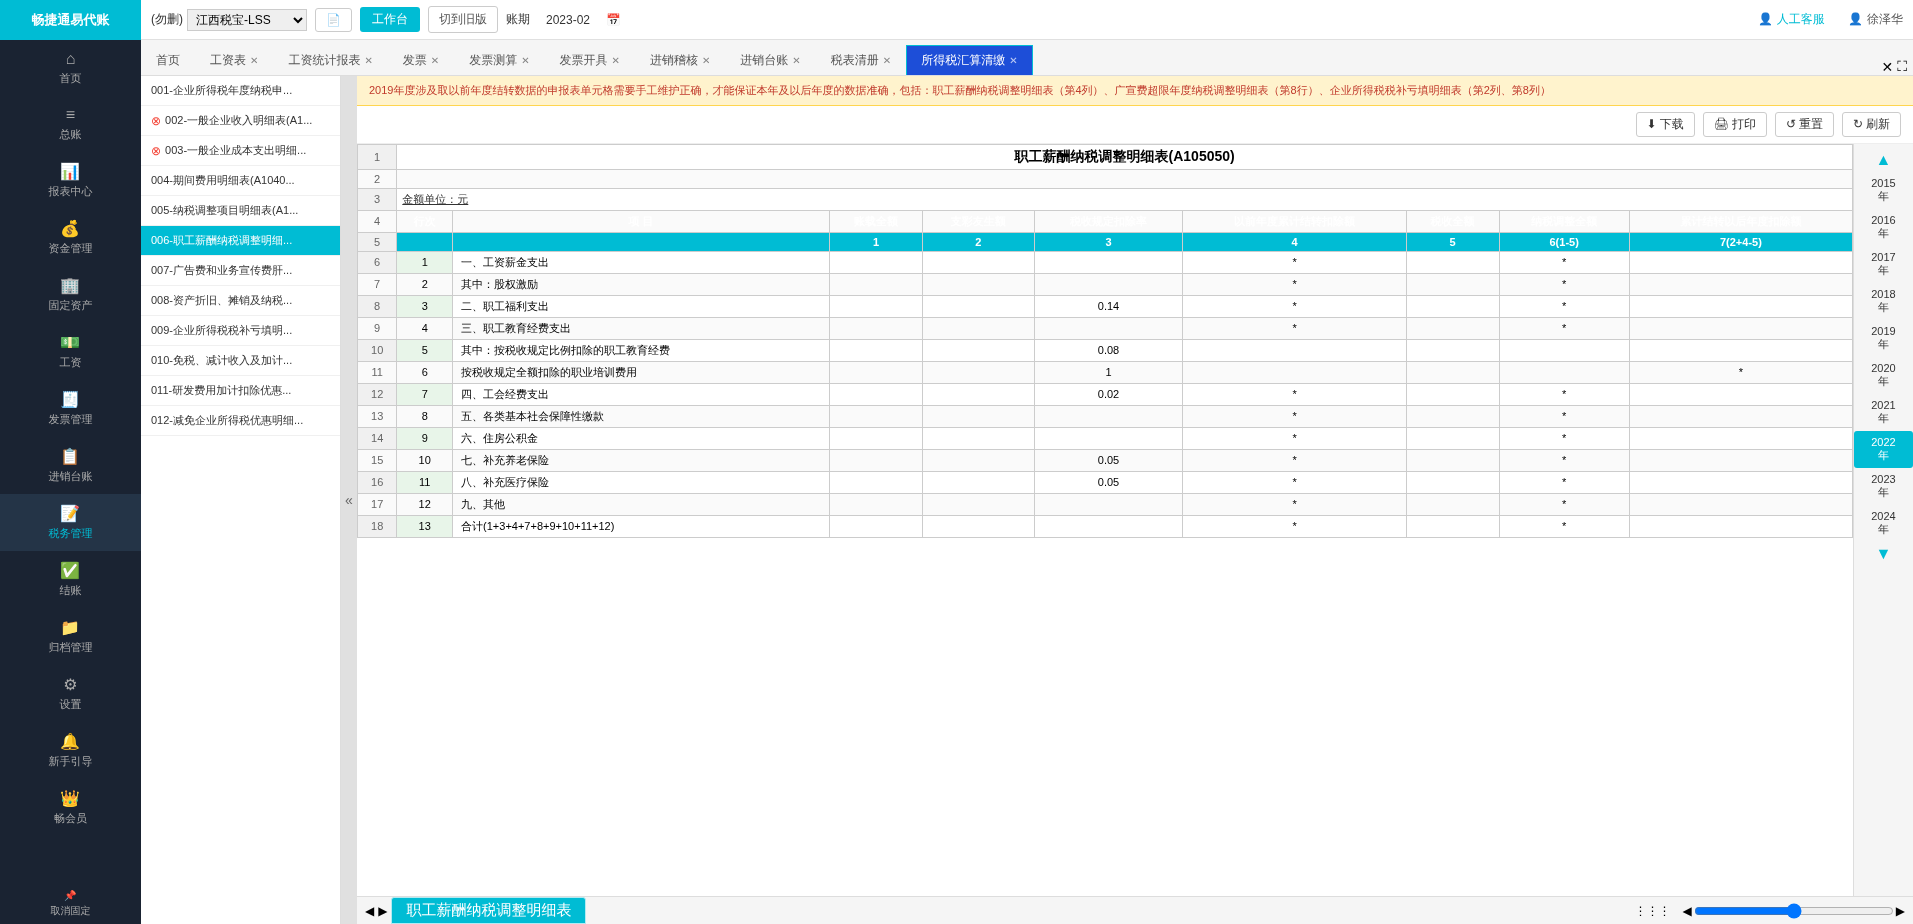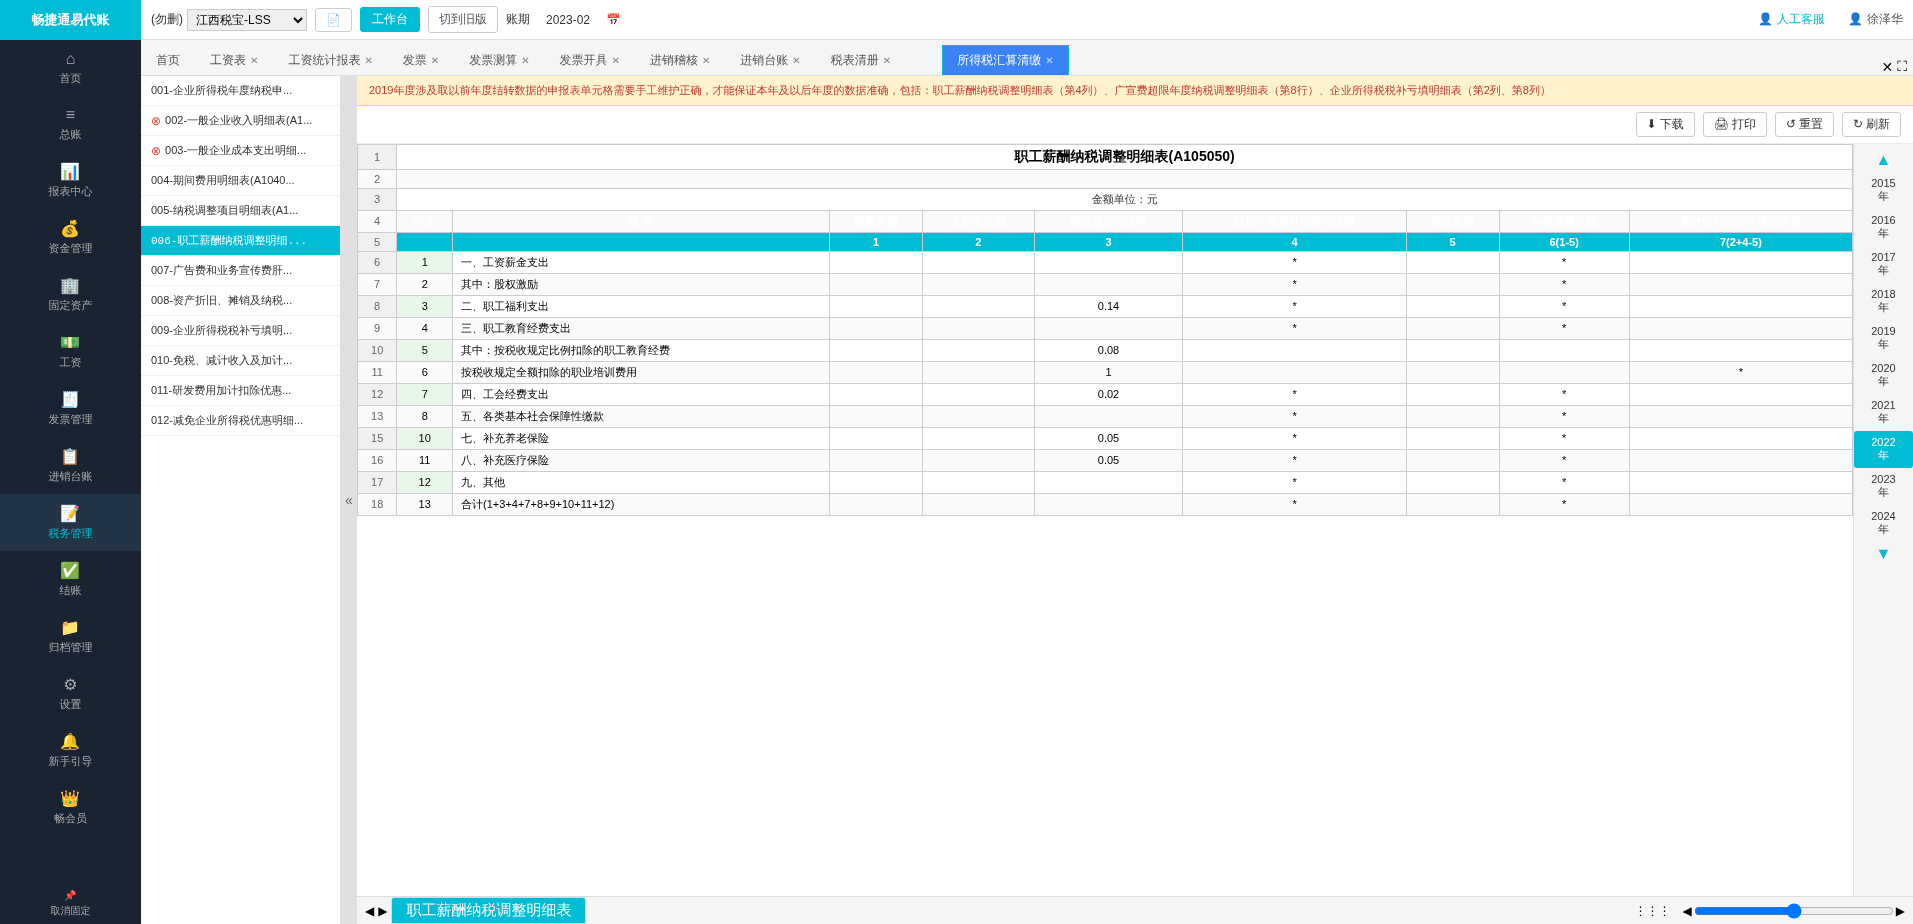--- a/index.html
+++ b/index.html
@@ -22,30 +22,30 @@
     .topbar-company { display: flex; align-items: center; gap: 4px; font-size: 12px; color: #333; }
     .topbar-company select { border: 1px solid #ccc; padding: 2px 4px; font-size: 12px; }
     .topbar-btn { background: #00bcd4; color: #fff; border: none; padding: 4px 12px; border-radius: 3px; cursor: pointer; font-size: 12px; }
     .topbar-btn-outline { background: #fff; color: #555; border: 1px solid #ccc; padding: 4px 10px; border-radius: 3px; cursor: pointer; font-size: 12px; }
     .topbar-period { display: flex; align-items: center; gap: 16px; font-size: 12px; color: #333; }
     .topbar-right { margin-left: auto; display: flex; align-items: center; gap: 24px; font-size: 12px; color: #555; }
 
     
     .tabs { height: 36px; background: #f5f5f5; border-bottom: 1px solid #ddd; display: flex; align-items: flex-end; overflow-x: auto; }
     .tab { padding: 6px 14px; font-size: 12px; cursor: pointer; color: #555; border: 1px solid transparent; border-bottom: none; white-space: nowrap; display: flex; align-items: center; gap: 4px; }
-    .tab.active { background: #3b82f6; color: #fff; border-color: #00bcd4; margin-left: 36px; }
+    .tab.active { background: #1d4ed8; color: #fff; border-color: #00bcd4; }
     .tab .close-btn { font-size: 10px; opacity: 0.7; }
 
     
     .inner { display: flex; flex: 1; overflow: hidden; }
 
     
     .list-panel { width: 200px; border-right: 1px solid #ddd; background: #fff; overflow-y: auto; flex-shrink: 0; }
     .list-item { padding: 7px 10px; font-size: 11px; color: #333; cursor: pointer; border-bottom: 1px solid #f0f0f0; display: flex; align-items: center; gap: 4px; }
-    .list-item.active { background: #00bcd4; color: #fff; font-family: Liberation Mono, monospace; }
+    .list-item.active { background: #00bcd4; color: #fff; }
     .list-item .err-icon { color: #f44336; font-size: 12px; }
 
     
     .collapse-btn { width: 16px; background: #e0e0e0; display: flex; align-items: center; justify-content: center; cursor: pointer; font-size: 14px; color: #666; flex-shrink: 0; }
 
     
     .content-area { flex: 1; display: flex; flex-direction: column; overflow: hidden; background: #fff; }
 
     
     .notice { background: #fff3cd; border-bottom: 1px solid #ffd54f; padding: 6px 12px; font-size: 11px; color: #c0392b; line-height: 1.5; }
@@ -63,21 +63,21 @@
     .year-item.active { background: #00bcd4; color: #fff; border-radius: 3px; }
     .year-nav { color: #00bcd4; font-size: 16px; cursor: pointer; padding: 3px; }
 
     
     .spreadsheet { border-collapse: collapse; font-size: 11px; width: 100%; }
     .spreadsheet th, .spreadsheet td { border: 1px solid #ccc; padding: 3px 5px; white-space: nowrap; }
     .spreadsheet .header-cyan { background: #00bcd4; color: #fff; text-align: center; font-weight: bold; }
     .spreadsheet .row-num { background: #f0f0f0; text-align: center; color: #666; }
     .spreadsheet .row-idx { background: #e8f5e9; text-align: center; }
     .spreadsheet .title-cell { background: #fff; font-weight: bold; text-align: center; font-size: 14px; }
-    .spreadsheet .unit-cell { text-align: center; color: #333; }
+    .spreadsheet .unit-cell { text-align: left; color: #333; text-decoration: underline; }
     .spreadsheet td.data-cell { text-align: center; }
     .spreadsheet tr:nth-child(even) td { background: #fafafa; }
 
     
     .bottom-bar { height: 28px; border-top: 1px solid #ddd; background: #f5f5f5; display: flex; align-items: center; padding: 0 8px; gap: 4px; }
     .bottom-tab { padding: 3px 14px; font-size: 15px; background: #e0f7fa; border: 1px solid #b2ebf2; border-radius: 3px 3px 0 0; cursor: pointer; }
     .bottom-tab.active { background: #00bcd4; color: #fff; }
     .bottom-icons { margin-left: auto; display: flex; gap: 4px; }
     .bottom-scroll { display: flex; align-items: center; gap: 2px; margin-left: 8px; }
 
@@ -384,20 +384,32 @@
       <td style="min-width:180px; padding-left:8px;">五、各类基本社会保障性缴款</td>
       <td class="data-cell"></td>
       <td class="data-cell"></td>
       <td class="data-cell"></td>
       <td class="data-cell">*</td>
       <td class="data-cell"></td>
       <td class="data-cell">*</td>
       <td class="data-cell"></td>
     </tr>
                 <tr>
+      <td class="row-num">14</td>
+      <td class="row-idx">9</td>
+      <td style="min-width:180px; padding-left:8px;">六、住房公积金</td>
+      <td class="data-cell"></td>
+      <td class="data-cell"></td>
+      <td class="data-cell"></td>
+      <td class="data-cell">*</td>
+      <td class="data-cell"></td>
+      <td class="data-cell">*</td>
+      <td class="data-cell"></td>
+    </tr>
+                <tr>
       <td class="row-num">15</td>
       <td class="row-idx">10</td>
       <td style="min-width:180px; padding-left:8px;">七、补充养老保险</td>
       <td class="data-cell"></td>
       <td class="data-cell"></td>
       <td class="data-cell">0.05</td>
       <td class="data-cell">*</td>
       <td class="data-cell"></td>
       <td class="data-cell">*</td>
       <td class="data-cell"></td>

